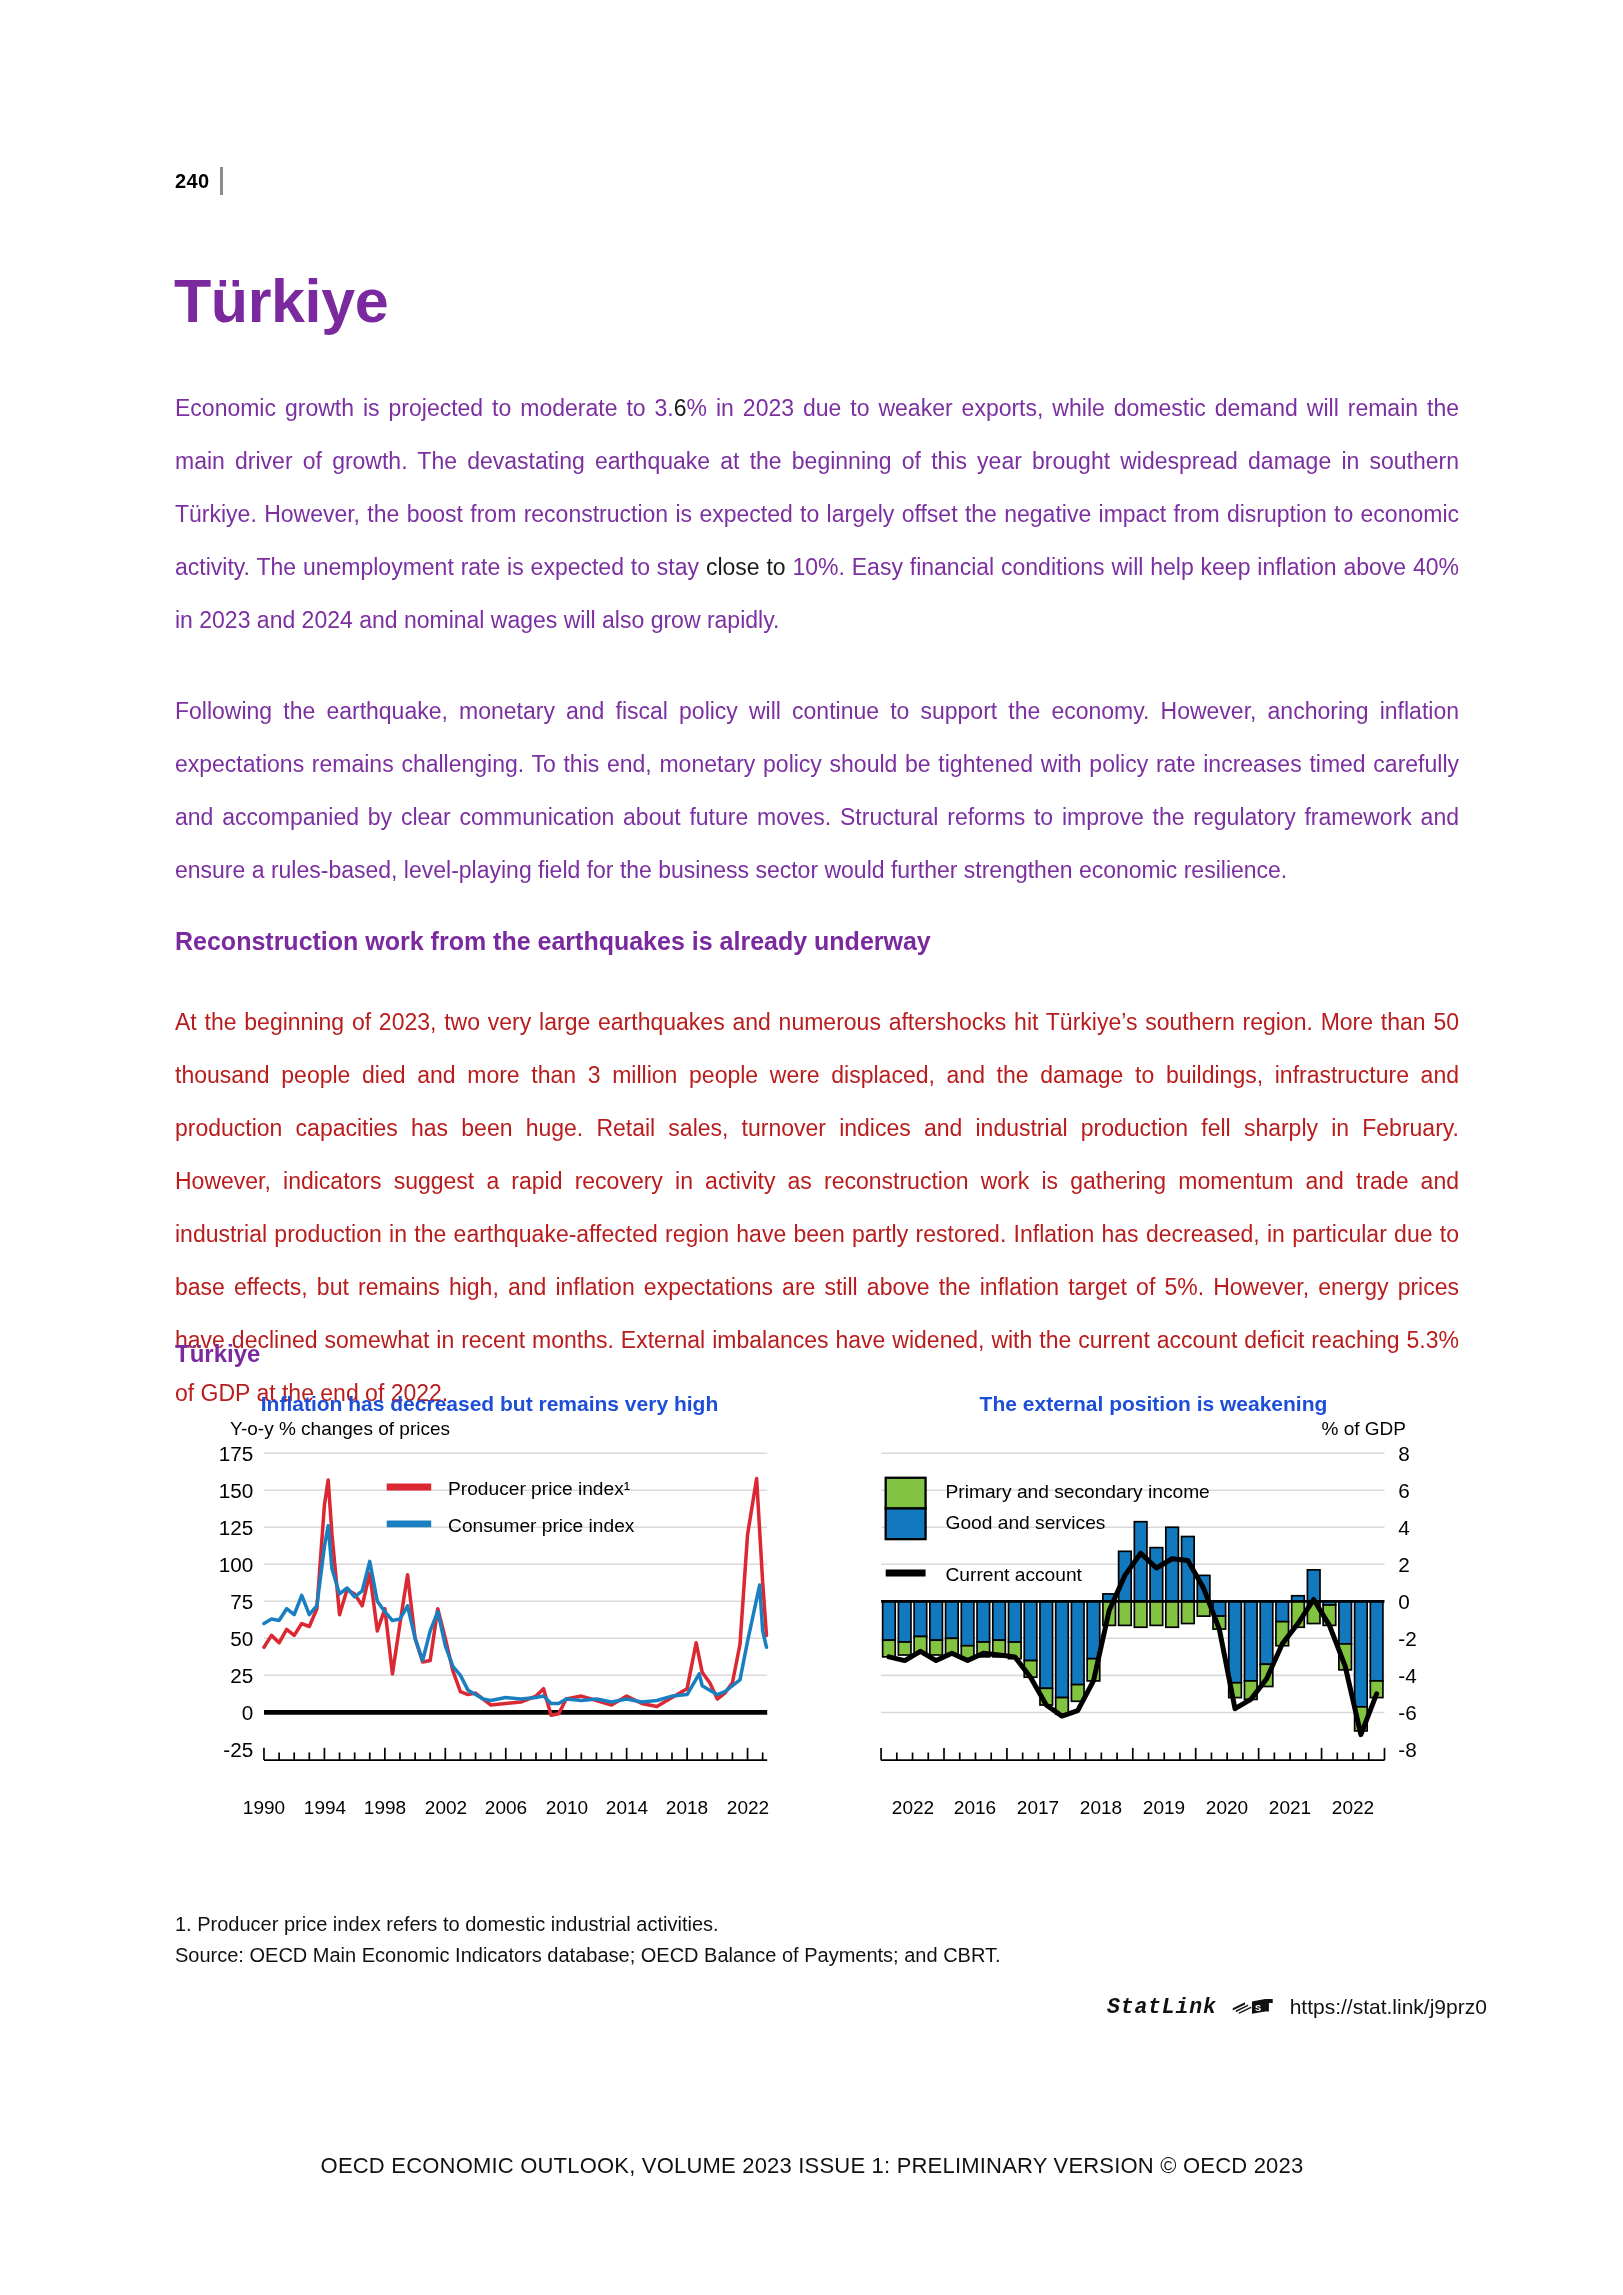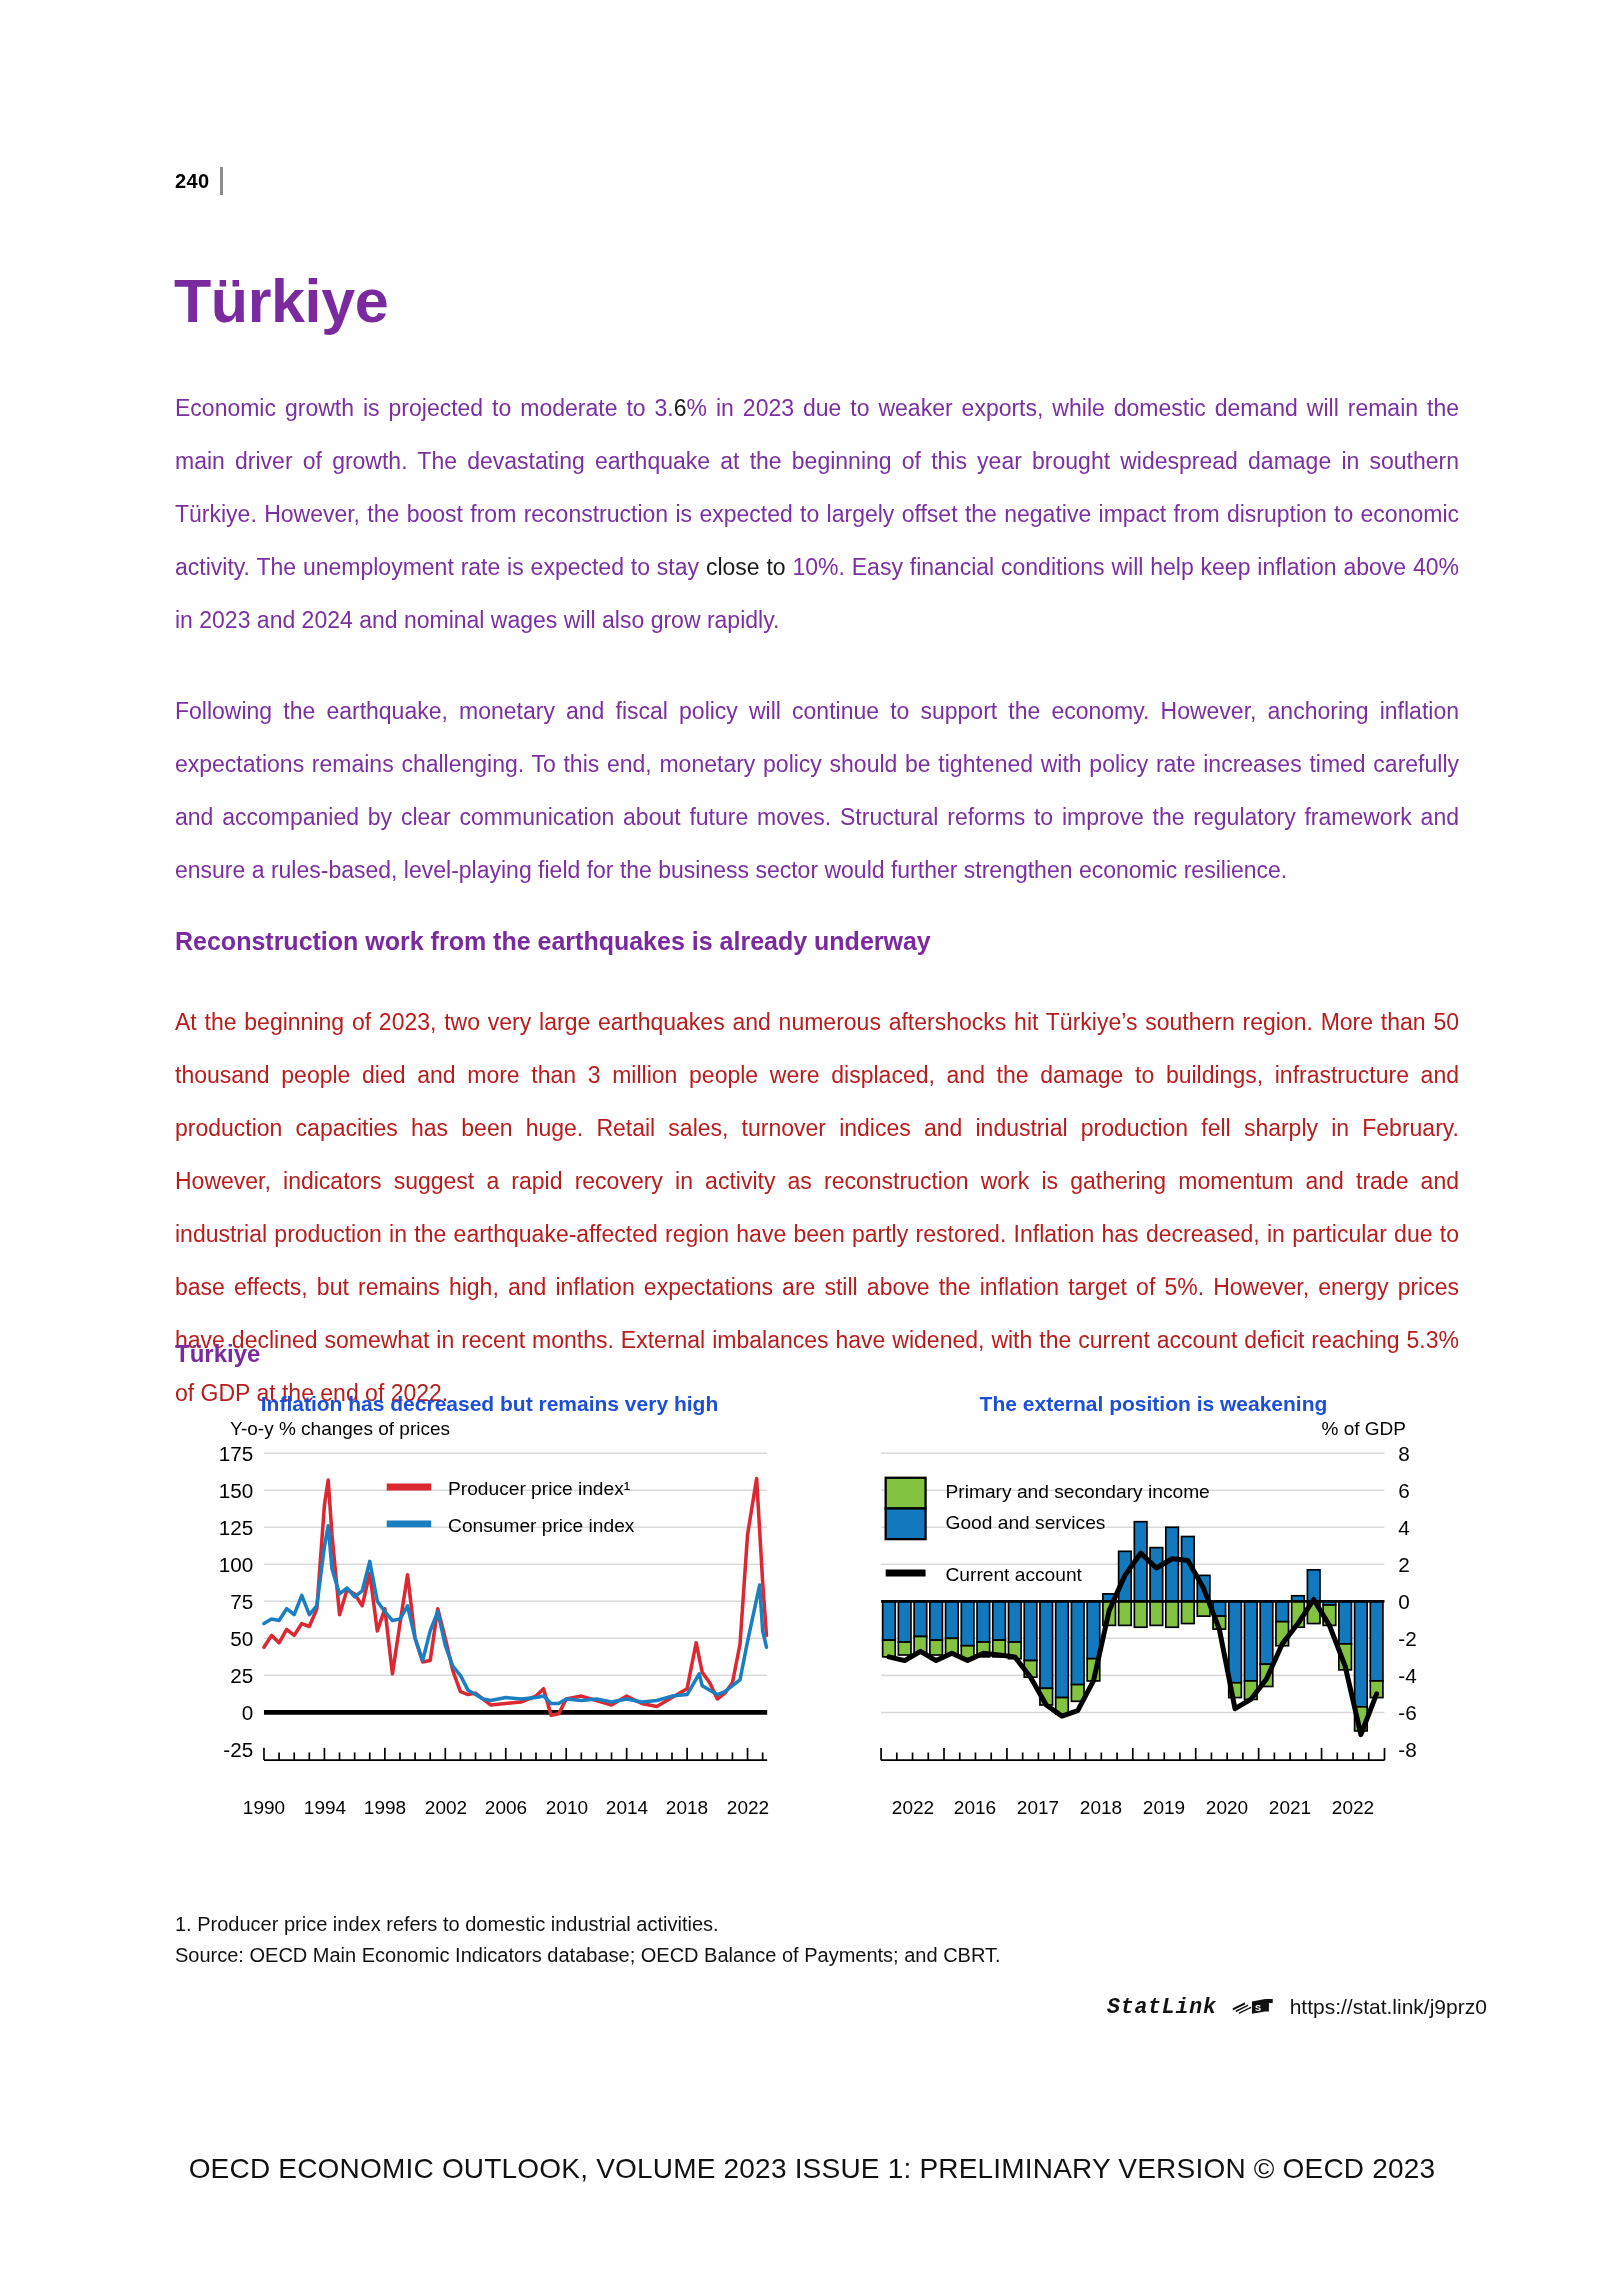--- a/index.html
+++ b/index.html
@@ -89,21 +89,21 @@
   .statlink .sl-word {
     font-family:"Liberation Mono", monospace;
     font-style:italic; font-weight:bold; font-size:21.5px; color:#111;
     letter-spacing:0.8px;
     margin-left:9px;
   }
   .statlink .sl-url { font-size:21px; color:#111; }
 
   .footer {
     position:absolute; left:0; top:2153px; width:1624px;
-    text-align:center; font-size:28px; color:#111; letter-spacing:0.2px;
+    text-align:center; font-size:22px; color:#111; letter-spacing:0.2px;
   }
 </style>
 </head>
 <body>
 
 <div class="page">
 
   <div class="pagenum-row">
     <span class="pagenum">240</span>
     <span class="pagenum-rule"></span>

